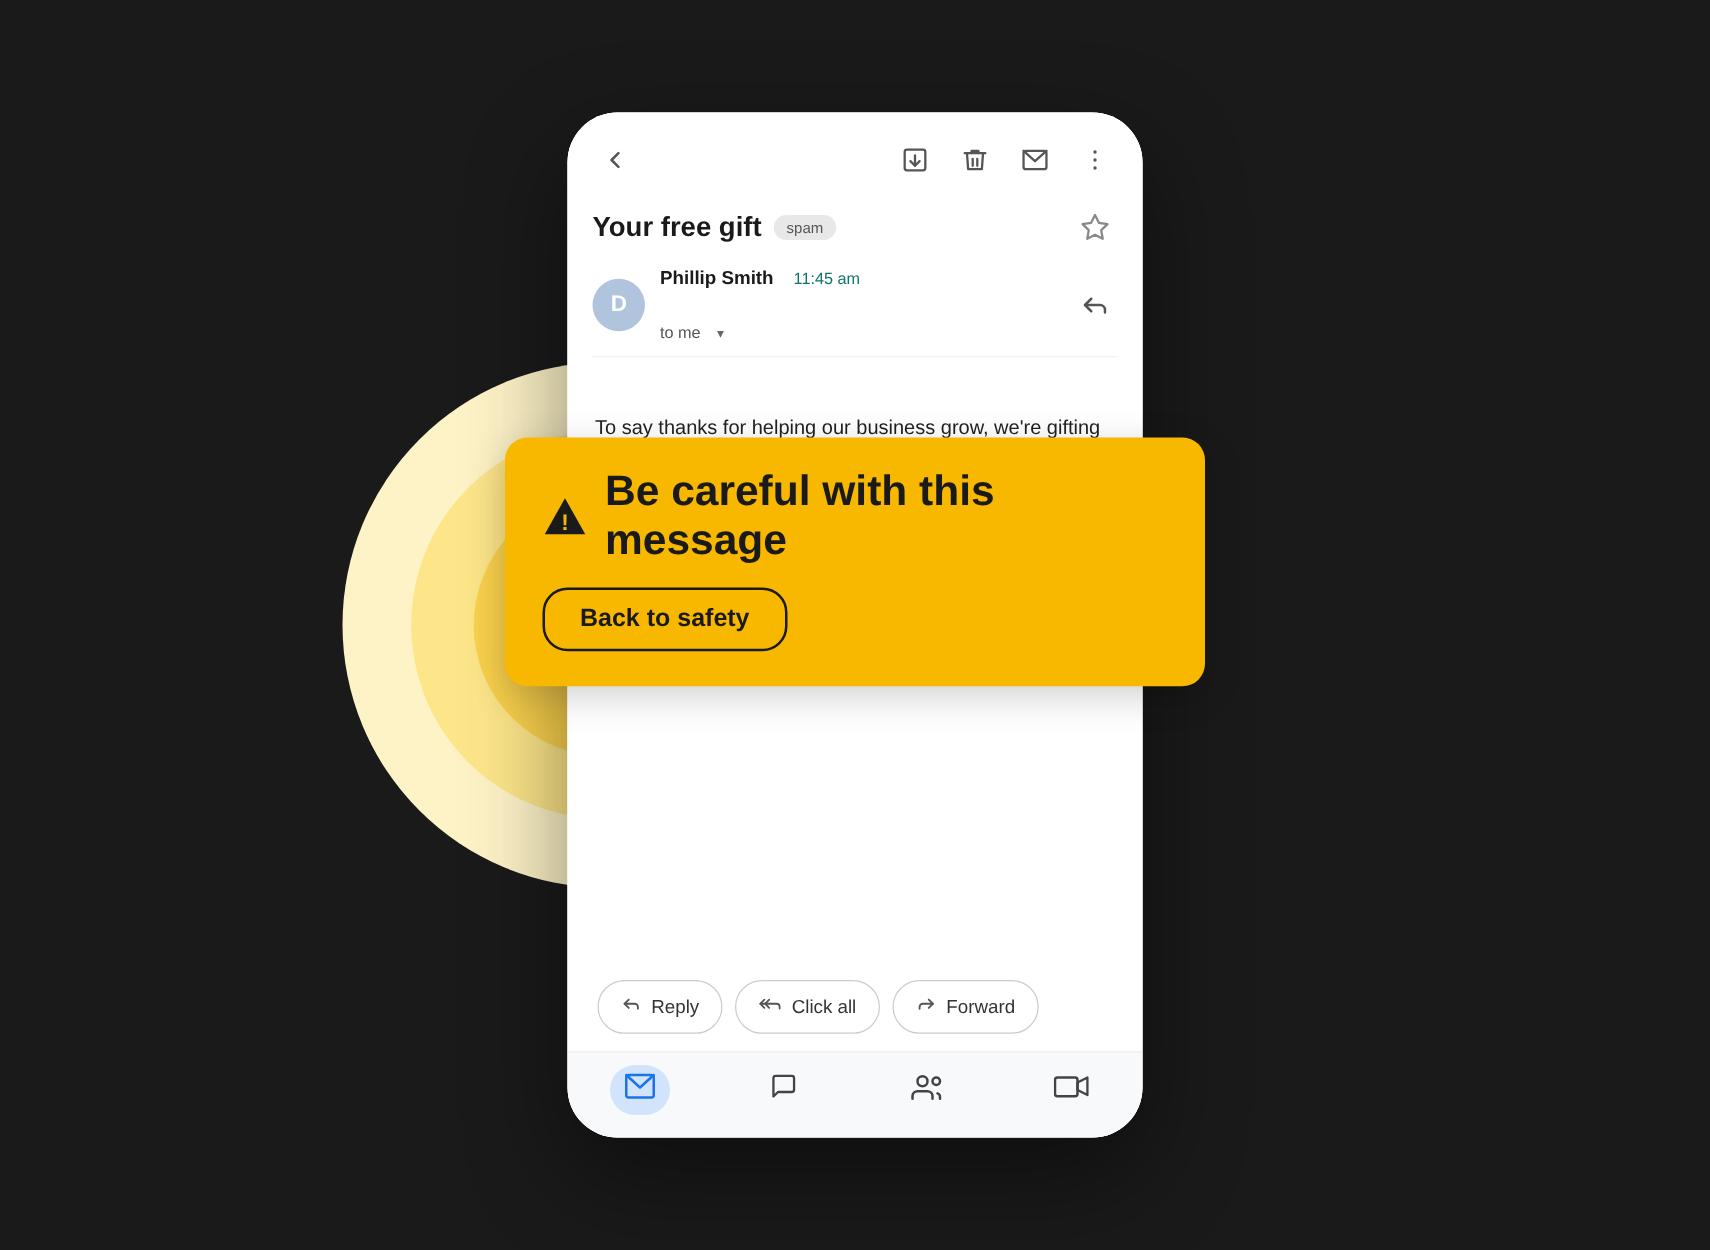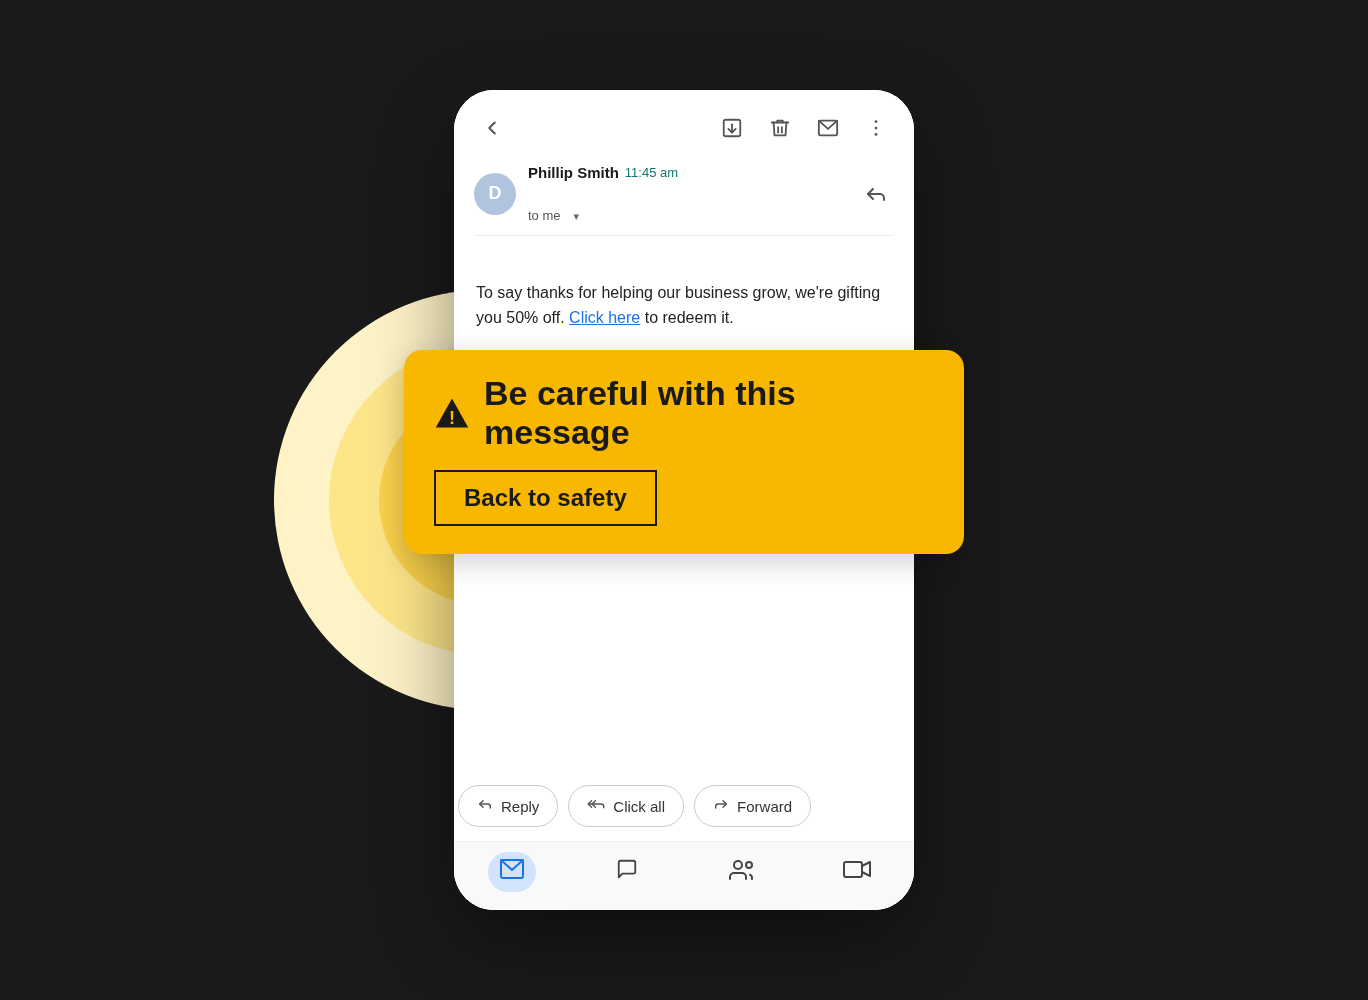--- a/index.html
+++ b/index.html
@@ -151,21 +151,21 @@
       color: #fff;
       flex-shrink: 0;
     }
     .sender-info {
       display: flex;
       flex-direction: column;
     }
     .sender-name-row {
       display: flex;
       align-items: center;
-      gap: 6px;
+      gap: 16px;
     }
     .sender-name {
       font-size: 15px;
       font-weight: 600;
       color: #1a1a1a;
     }
     .sender-time {
       font-size: 13px;
       color: #0f766e;
     }
@@ -211,23 +211,23 @@
       flex-shrink: 0;
     }
     .warning-title {
       font-size: 34px;
       font-weight: 700;
       color: #1a1a1a;
     }
     .back-to-safety-btn {
       background: #f9b800;
       border: 2.5px solid #1a1a1a;
-      border-radius: 0;
+      border-radius: 20px;
       padding: 12px 28px;
-      font-size: 24px;
+      font-size: 20px;
       font-weight: 700;
       color: #1a1a1a;
       cursor: pointer;
       display: inline-block;
     }
 
     
     .email-body {
       padding: 20px 22px 16px 22px;
       flex: 1;
@@ -241,21 +241,21 @@
     .email-link {
       color: #1a73e8;
       text-decoration: underline;
       cursor: pointer;
     }
 
     
     .reply-row {
       display: flex;
       gap: 10px;
-      padding: 12px 20px 14px 4px;
+      padding: 12px 20px 14px 24px;
       background: #fff;
     }
     .reply-btn {
       display: flex;
       align-items: center;
       gap: 8px;
       border: 1.5px solid #ccc;
       border-radius: 22px;
       padding: 10px 18px;
       font-size: 15px;
@@ -353,20 +353,31 @@
             <svg width="22" height="22" viewBox="0 0 24 24" fill="#555">
               <circle cx="12" cy="5" r="1.5"></circle>
                 <circle cx="12" cy="12" r="1.5"></circle>
                 <circle cx="12" cy="19" r="1.5"></circle>
             </svg>
           </div>
         </div>
       </div>
 
       <div class="email-header">
+        <div class="subject-row">
+          <div class="subject-left">
+            <span class="subject-text">Your free gift</span>
+            <span class="spam-badge">spam</span>
+          </div>
+          <div class="icon-btn star-icon">
+            <svg width="24" height="24" viewBox="0 0 24 24" fill="none" stroke="#888" stroke-width="1.8" stroke-linecap="round" stroke-linejoin="round">
+              <polygon points="12 2 15.09 8.26 22 9.27 17 14.14 18.18 21.02 12 17.77 5.82 21.02 7 14.14 2 9.27 8.91 8.26 12 2"></polygon>
+            </svg>
+          </div>
+        </div>
 
         <div class="sender-row">
           <div class="sender-left">
             <div class="avatar">D</div>
             <div class="sender-info">
               <div class="sender-name-row">
                 <span class="sender-name">Phillip Smith</span>
                 <span class="sender-time">11:45 am</span>
               </div>
               <div class="sender-to">

